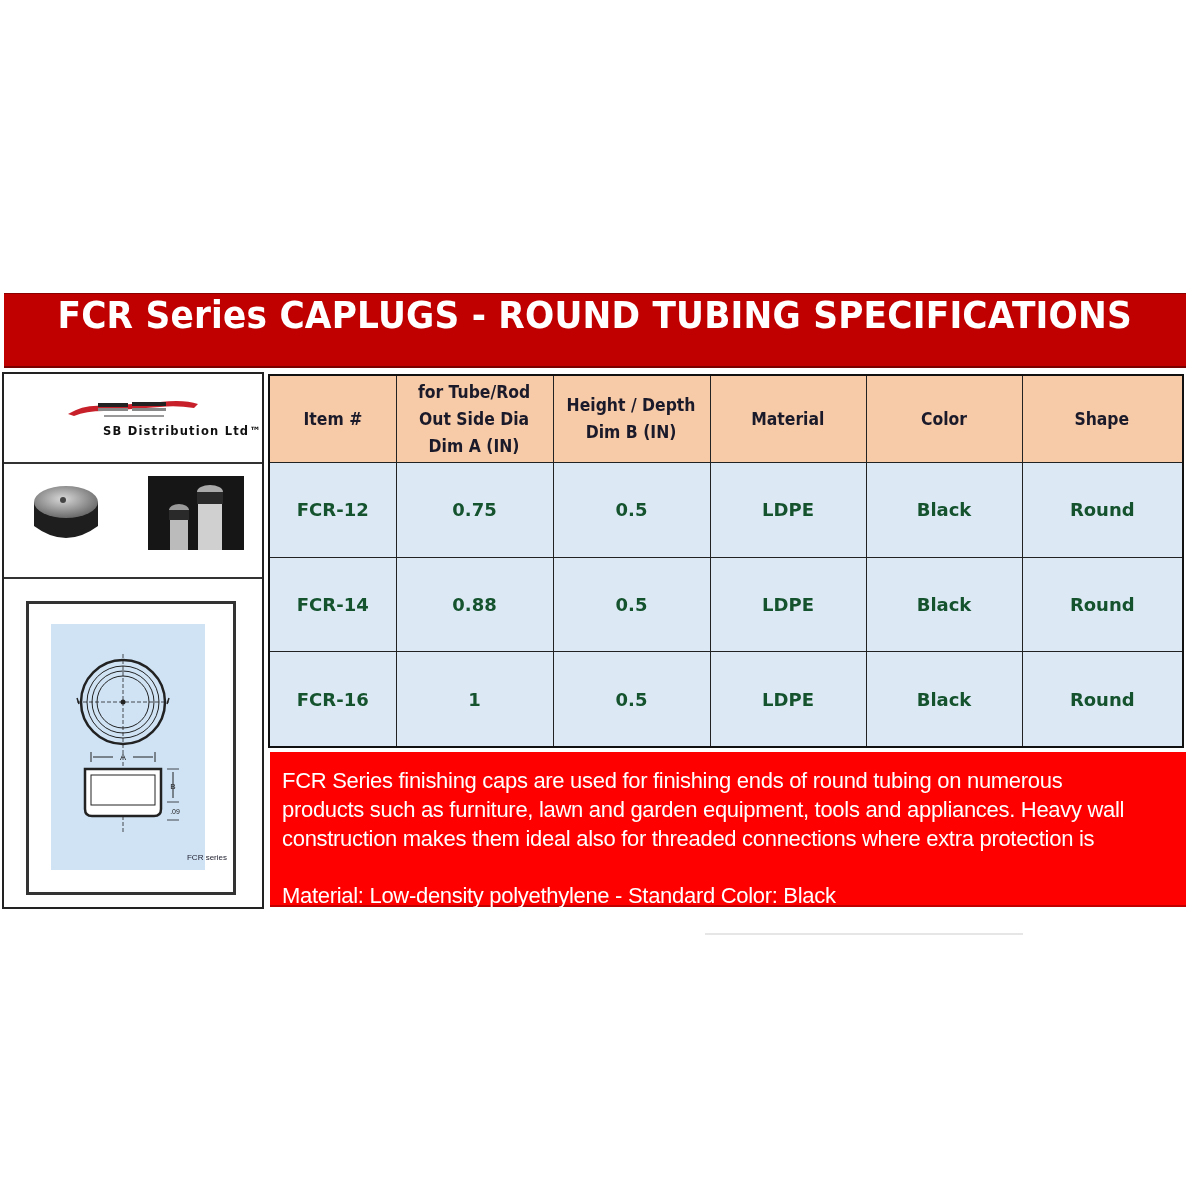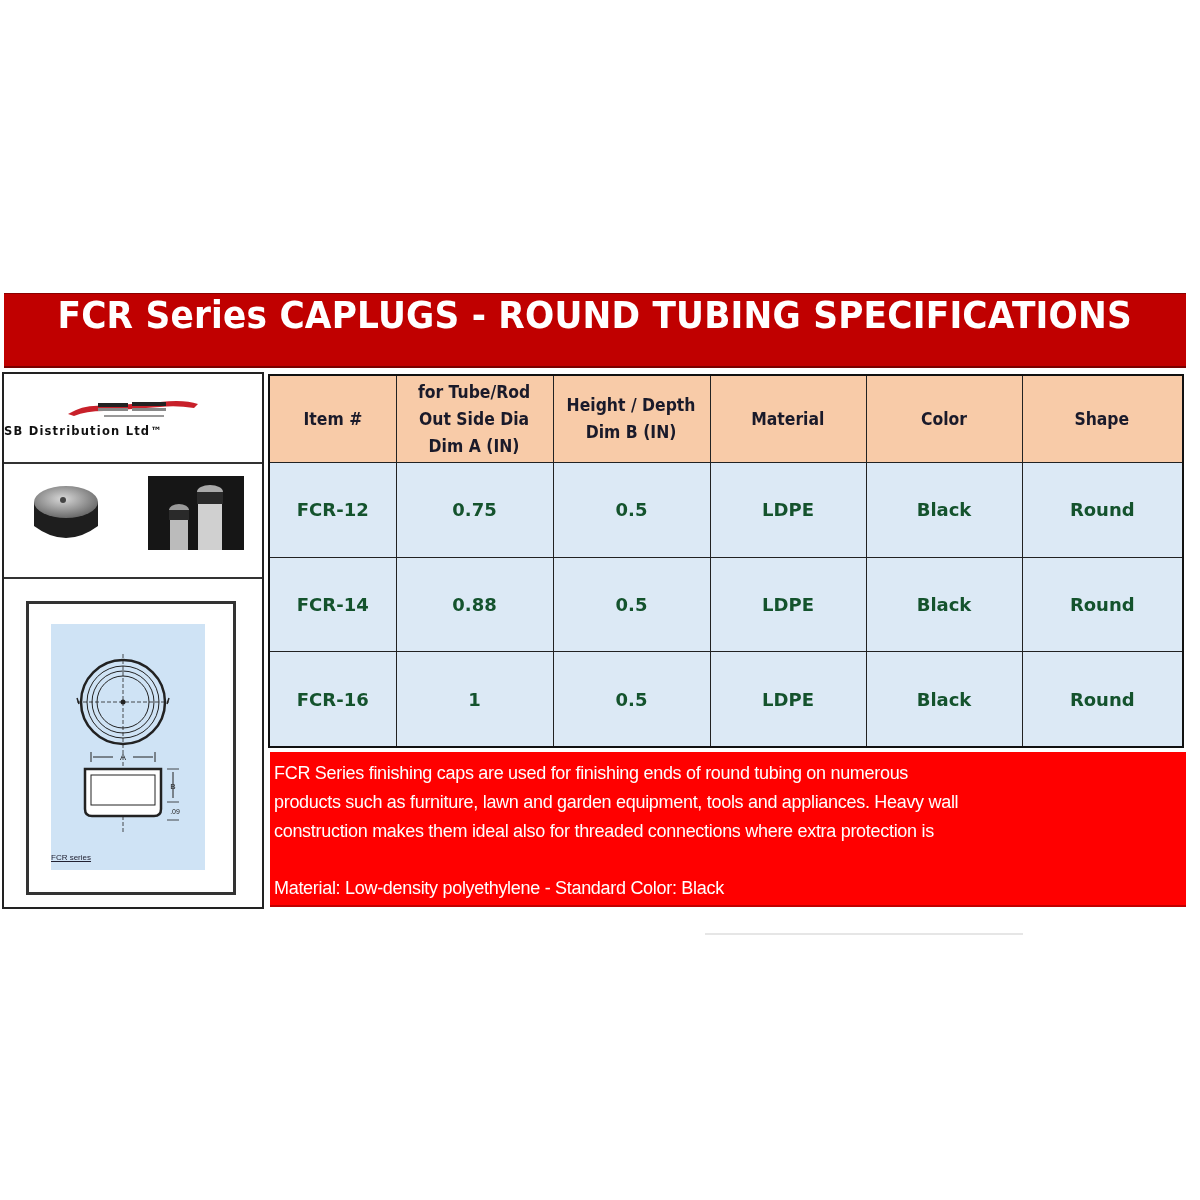--- a/index.html
+++ b/index.html
@@ -11,40 +11,40 @@
   }
   .banner-title { color:#ffffff; font-weight:bold; font-size:37px; letter-spacing:0.2px; font-family:"DejaVu Sans", sans-serif; transform:scaleX(0.93); white-space:nowrap; }
   .left-panel {
     position:absolute; left:2px; top:372px; width:258px; height:533px;
     border:2px solid #222; background:#fff; box-sizing:content-box;
   }
   .lp-logo { position:absolute; left:0; top:0; width:258px; height:88px; border-bottom:2px solid #333; }
   .lp-photos { position:absolute; left:0; top:90px; width:258px; height:113px; border-bottom:2px solid #333; }
   .lp-diagram { position:absolute; left:0; top:205px; width:258px; height:328px; }
   .logo-mark { position:absolute; left:60px; top:22px; width:140px; height:24px; }
-  .logo-text { position:absolute; left:0; top:50px; width:258px; text-align:left; font-family:"DejaVu Sans", sans-serif; font-weight:bold; font-size:11.5px; color:#111; letter-spacing:1.2px; }
+  .logo-text { position:absolute; left:0; top:50px; width:258px; text-align:right; font-family:"DejaVu Sans", sans-serif; font-weight:bold; font-size:11.5px; color:#111; letter-spacing:1.2px; }
   .photo1 { position:absolute; left:26px; top:16px; width:72px; height:66px; }
   .photo2 { position:absolute; left:144px; top:12px; width:96px; height:74px; background:#1a1a1a; }
   .diagram-frame { position:absolute; left:22px; top:22px; width:204px; height:288px; border:3px solid #333; background:#fff; }
   .diagram-blue { position:absolute; left:22px; top:20px; width:154px; height:246px; background:#cfe3f5; }
-  .diagram-caption { position:absolute; left:0; bottom:8px; width:176px; text-align:left; font-size:8px; color:#223;text-decoration:underline; }
+  .diagram-caption { position:absolute; left:0; bottom:8px; width:176px; text-align:right; font-size:8px; color:#223; }
   .spec-table {
     position:absolute; left:268px; top:374px; width:914px; height:374px;
     border-collapse:collapse; border:2px solid #111; table-layout:fixed;
   }
   .spec-table th, .spec-table td { border:1.5px solid #222; text-align:center; vertical-align:middle; padding:0; }
   .spec-table th { background:#f8cba8; height:86px; font-family:"DejaVu Sans", sans-serif; font-weight:bold; font-size:17px; color:#1a1a2a; line-height:27px; }
   .spec-table td { background:#dce9f5; height:55px; font-family:"DejaVu Sans", sans-serif; font-weight:bold; font-size:18px; color:#14532d; }
   .th-inner { display:inline-block; transform:scaleX(0.92); }
   .desc-box {
     position:absolute; left:270px; top:752px; width:916px; height:155px;
     background:#ff0000; box-sizing:border-box; padding:7px 6px 0 4px;
     border-bottom:2px solid #c00000;
   }
-  .desc-text { color:#ffffff; font-family:"Liberation Sans", sans-serif; font-size:18px; line-height:28.8px; margin:0; letter-spacing:-0.3px; }
+  .desc-text { color:#ffffff; font-family:"Liberation Sans", sans-serif; font-size:22px; line-height:28.8px; margin:8px; letter-spacing:-0.3px; }
   .faint-line { position:absolute; left:705px; top:933px; width:318px; height:2px; background:#e6e6e6; }
 </style>
 </head>
 <body>
 
 <div class="banner">
   <span class="banner-title">FCR Series CAPLUGS - ROUND TUBING SPECIFICATIONS</span>
 </div>
 
 <div class="left-panel">

